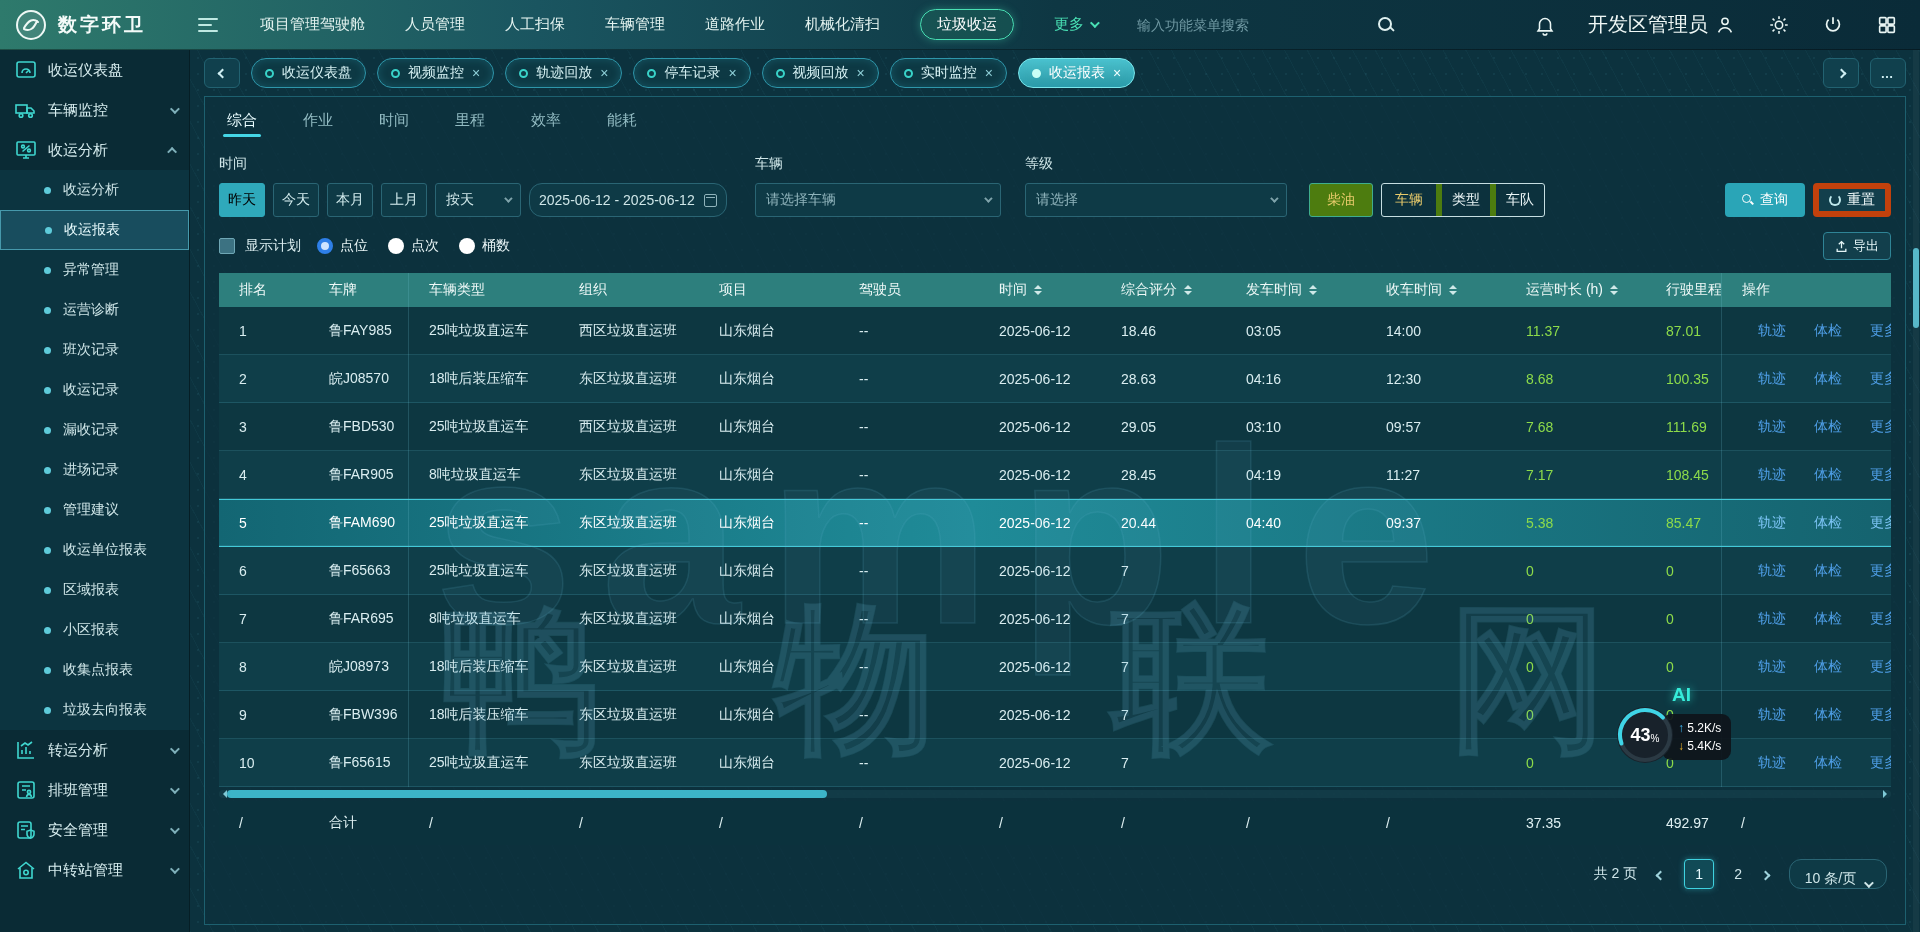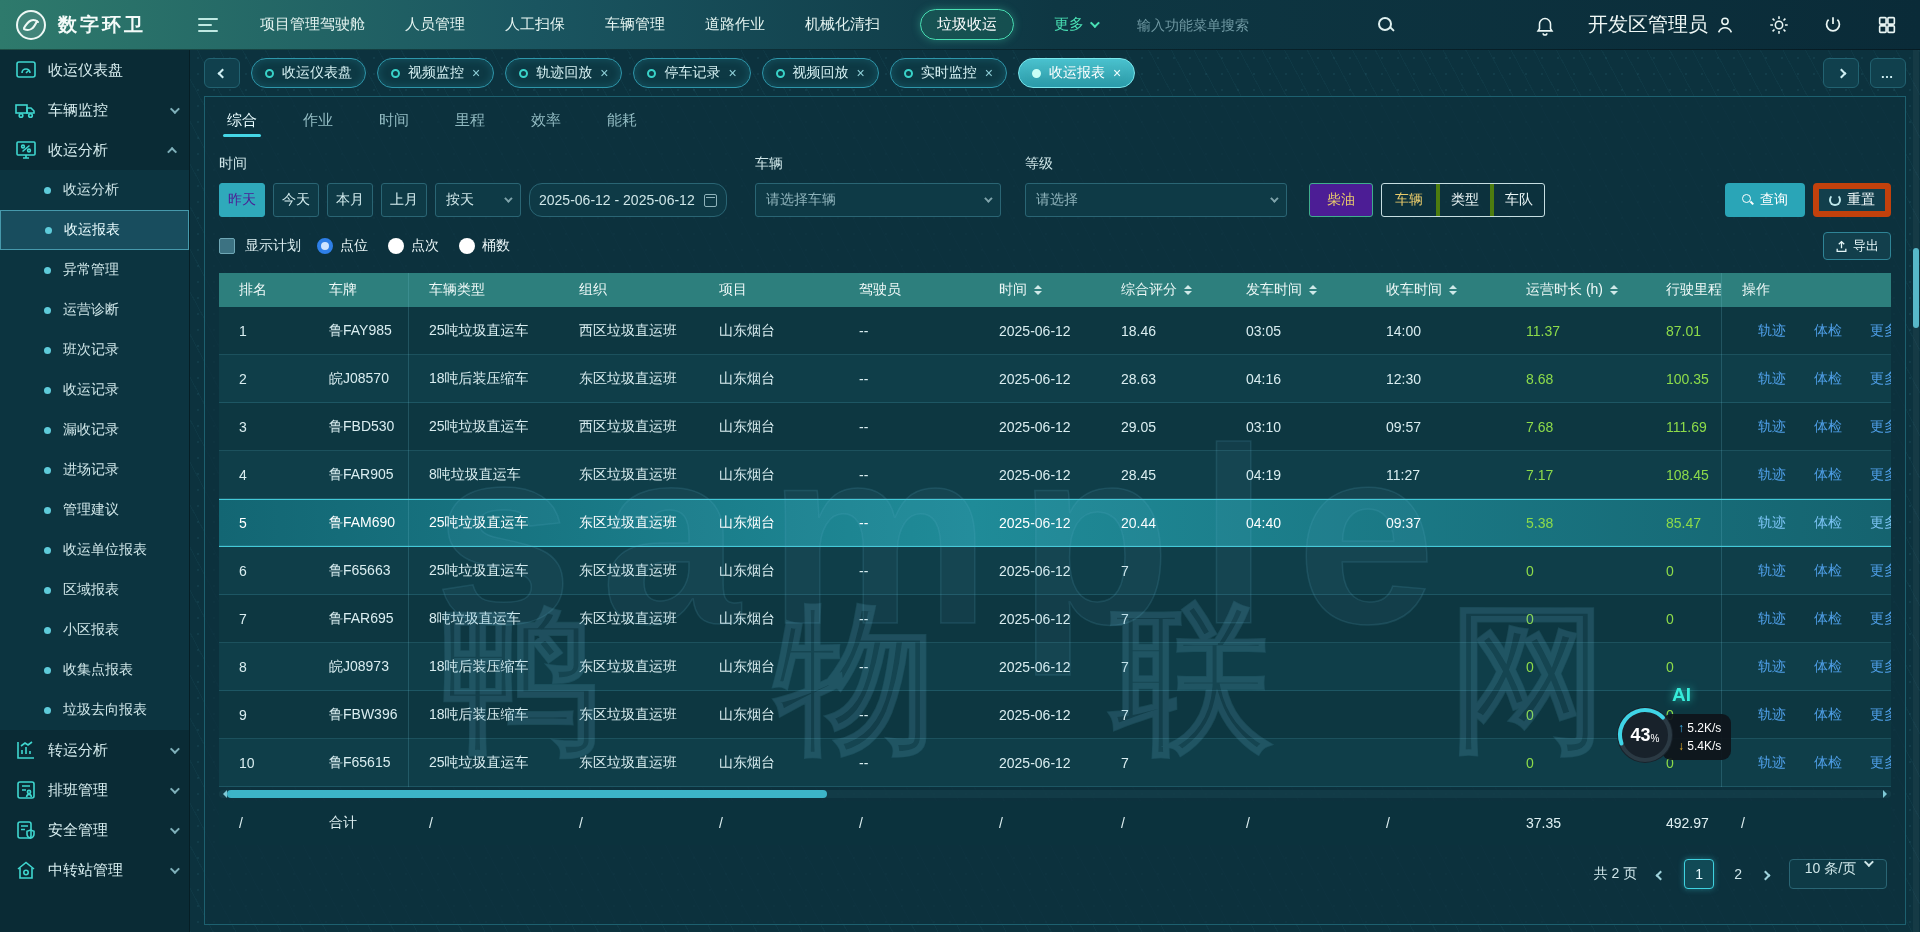--- a/index.html
+++ b/index.html
@@ -83,37 +83,37 @@
   .subtab.active::after { content:""; position:absolute; bottom:6px; left:50%; transform:translateX(-50%);
     width:38px; height:3px; background:#45d6e6; border-radius:2px; }
 
   
   .filters { display:flex; margin-top:12px; align-items:flex-end; }
   .fgroup { display:flex; flex-direction:column; }
   .flabel { font-size:14px; color:#cfe6e8; height:20px; margin-bottom:8px; }
   .fctrls { display:flex; gap:8px; height:34px; align-items:center; }
   .qbtn { width:46px; height:34px; border-radius:3px; background:#0e3a46; border:1px solid #2a6574;
     color:#d5eef0; font-size:14px; display:flex; align-items:center; justify-content:center; cursor:pointer; }
-  .qbtn.active { background:#2fa9bb; border-color:#2fa9bb; color:#4c1d95;text-align:right; }
+  .qbtn.active { background:#2fa9bb; border-color:#2fa9bb; color:#000000;text-align:right; }
   .select { height:34px; background:#0e3a46; border:1px solid #2a6574; border-radius:3px;
     color:#8fb3bb; font-size:14px; display:flex; align-items:center; justify-content:space-between;
     padding:0 10px; cursor:pointer; }
   .select .chev { color:#7fa3ab; width:6px; height:6px; }
   .select.light { color:#cfe6e8; }
   .datebox { width:198px; height:34px; background:#0e3a46; border:1px solid #2a6574; border-radius:13px;
     color:#cfe6e8; font-size:14px; display:flex; align-items:center; justify-content:space-between;
     padding:0 9px; cursor:pointer; }
   .cal { width:13px; height:13px; border:1.5px solid #8fb3bb; border-radius:2px; position:relative; flex:none; }
   .cal::before { content:""; position:absolute; left:1px; right:1px; top:2px; height:1.5px; background:#8fb3bb; }
   .fuelrow { display:flex; gap:8px; margin-left:22px; height:34px; align-items:center; }
-  .fuel { width:64px; height:34px; border:1px solid #3fae8d; border-radius:3px; background:#4c1d95;
+  .fuel { width:64px; height:34px; border:1px solid #3fae8d; border-radius:3px; background:#4d7c0f;
     color:#e9cb6b; font-size:14px; display:flex; align-items:center; justify-content:center; cursor:pointer; }
   .btngroup { display:flex; height:34px; border:1px solid #c6dee2; border-radius:3px; overflow:hidden; }
   .gbtn { width:54px; display:flex; align-items:center; justify-content:center; font-size:14px;
-    color:#ecf6f7; cursor:pointer; border-left:4px solid #4d7c0f; }
+    color:#ecf6f7; cursor:pointer; border-left:6px solid #4d7c0f; }
   .gbtn:first-child { border-left:none; }
   .gbtn.yellow { color:#e9cb6b; }
   .actbtns { margin-left:auto; display:flex; gap:8px; }
   .query { width:80px; height:34px; border-radius:4px; background:#2aa5b7; color:#fff; font-size:14px;
     display:flex; align-items:center; justify-content:center; gap:6px; cursor:pointer; }
   .reset { width:78px; height:34px; border-radius:4px; background:#123f4c; border:6px solid #c2410c;
     color:#eef8f8; font-size:14px; display:flex; align-items:center; justify-content:center; gap:6px; cursor:pointer; }
   .magsm { width:12px; height:12px; position:relative; }
   .magsm::before { content:""; position:absolute; left:0; top:0; width:7px; height:7px; border:1.5px solid #fff; border-radius:50%; }
   .magsm::after { content:""; position:absolute; left:8px; top:8px; width:4px; height:1.5px; background:#fff; transform:rotate(45deg); }
@@ -165,22 +165,22 @@
   .tsum .td:nth-child(2), .tsum .td:nth-child(13) { border:none; }
 
   
   .pager { display:flex; align-items:center; justify-content:flex-end; gap:20px; height:58px;
     color:#cfe6ea; font-size:14px; padding-right:4px; }
   .parr { color:#9fd3dc; cursor:pointer; }
   .pagebox { width:30px; height:30px; border:1px solid #3fd2e0; background:#114a56; border-radius:4px;
     display:flex; align-items:center; justify-content:center; color:#e8fbff; cursor:pointer;
     box-shadow:0 0 6px rgba(63,210,224,.4); }
   .pagenum { cursor:pointer; color:#cfe6ea; }
-  .sizesel { width:98px; height:30px; border:1px solid #2a6574; background:#0e3a46; border-radius:4px;
-    display:flex; align-items:flex-start; justify-content:center; gap:8px; color:#cfe6e8; cursor:pointer; }
+  .sizesel { width:98px; height:30px; border:1px solid #2a6574; background:#0e3a46; border-radius:12px;
+    display:flex; align-items:flex-end; justify-content:center; gap:8px; color:#cfe6e8; cursor:pointer; }
 
   
   .wm { position:absolute; pointer-events:none; color:rgba(120,190,215,.06);
     -webkit-text-stroke:1.5px rgba(100,180,205,.15); font-weight:bold; z-index:4; white-space:nowrap; }
   .wm.latin { left:215px; top:120px; font-size:250px; letter-spacing:28px; }
   .wm.cjk { left:220px; top:300px; font-size:160px; letter-spacing:66px; }
 
   
   .ai { position:absolute; left:1606px; top:676px; width:160px; height:104px; z-index:40; }
   .ai .speeds { position:absolute; left:56px; top:38px; z-index:1; background:rgba(14,20,26,.92);

